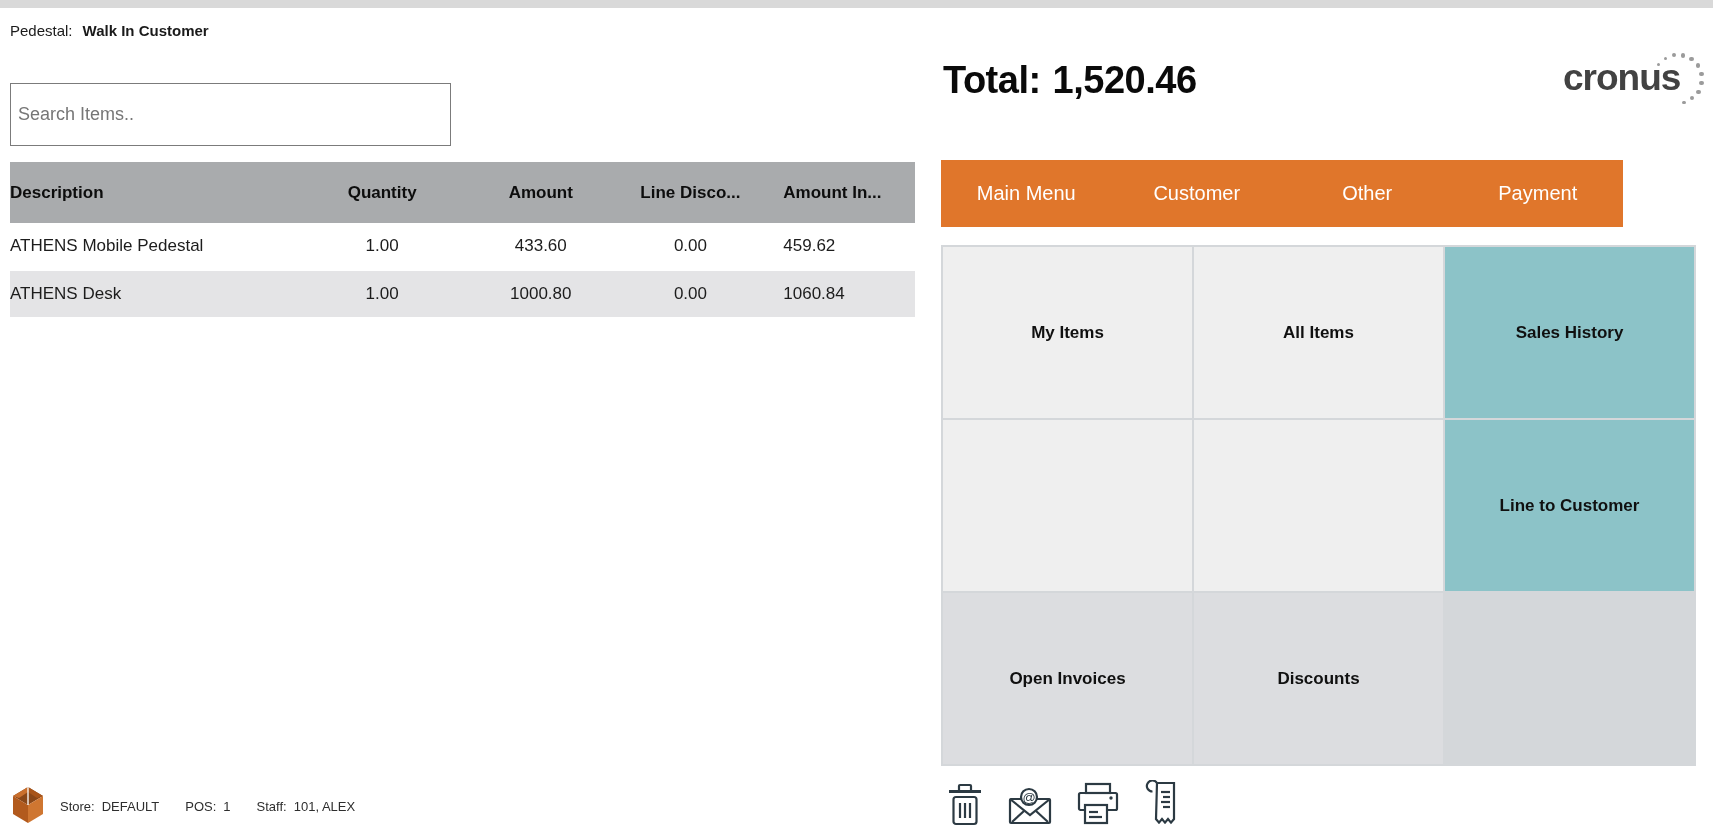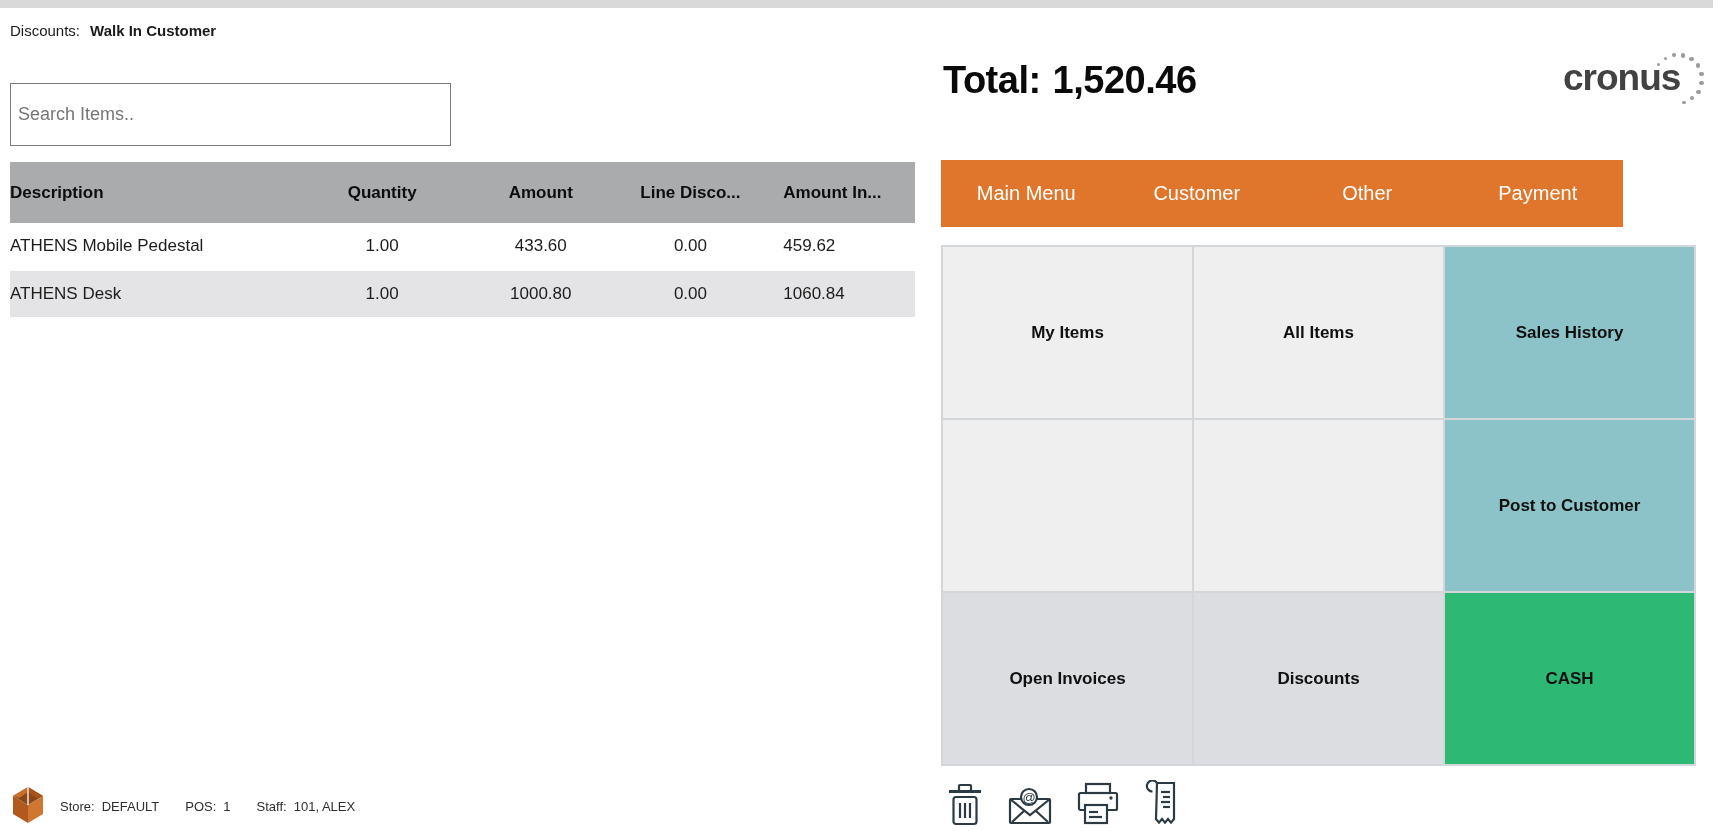--- a/index.html
+++ b/index.html
@@ -55,21 +55,21 @@
   .status-text .val:last-child{margin-right:0;}
 </style>
 </head>
 <body>
 
 <div class="stage">
 
   <div class="top-strip"></div>
 
   <div class="customer-line">
-    <span>Discounts:</span><span class="cust-name">Walk In Customer</span>
+    <span>Pedestal:</span><span class="cust-name">Walk In Customer</span>
   </div>
 
   <input class="search-box" type="text" placeholder="Search Items.." style="">
 
   <div class="cart">
     <div class="cart-header" id="cart-header">
         <div class="cell col-0">Description</div>
         <div class="cell col-1">Quantity</div>
         <div class="cell col-2">Amount</div>
         <div class="cell col-3">Line Disco...</div>
@@ -109,24 +109,23 @@
       <div class="menu-item">Other</div>
       <div class="menu-item">Payment</div>
     </div>
 
   <div class="tile-grid" id="tile-grid">
       <div class="tile light">My Items</div>
       <div class="tile light">All Items</div>
       <div class="tile teal">Sales History</div>
       <div class="tile light"></div>
       <div class="tile light"></div>
-      <div class="tile teal">Post to Customer</div>
+      <div class="tile teal">Line to Customer</div>
       <div class="tile muted">Open Invoices</div>
       <div class="tile muted">Discounts</div>
-      <div class="tile green">CASH</div>
     </div>
 
   <div class="footer-icons" id="footer-icons">
       <span class="icon-btn">
         <svg width="36" height="43" viewBox="0 0 36 43" fill="none" stroke="#2c3a43" stroke-width="2.2">
       <rect x="12" y="2" width="12" height="6" rx="1"></rect>
       <line x1="2" y1="8.5" x2="34" y2="8.5" stroke-width="3"></line>
       <rect x="6.5" y="14" width="23" height="27" rx="2.5"></rect>
       <line x1="13" y1="20" x2="13" y2="35"></line>
           <line x1="18" y1="20" x2="18" y2="35"></line>

